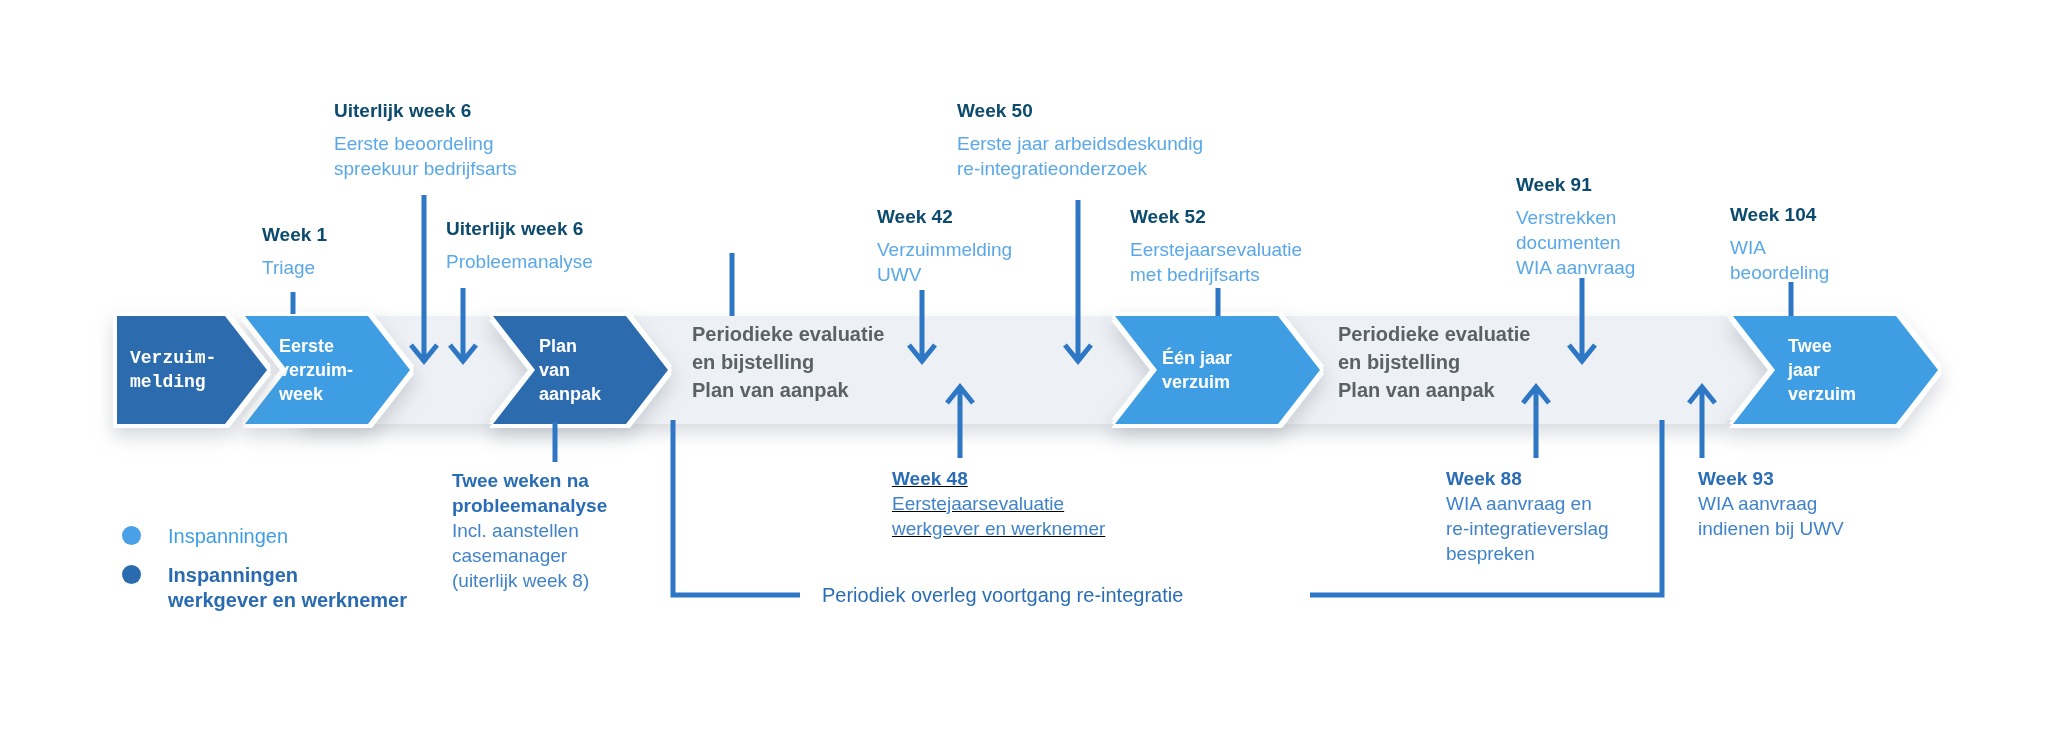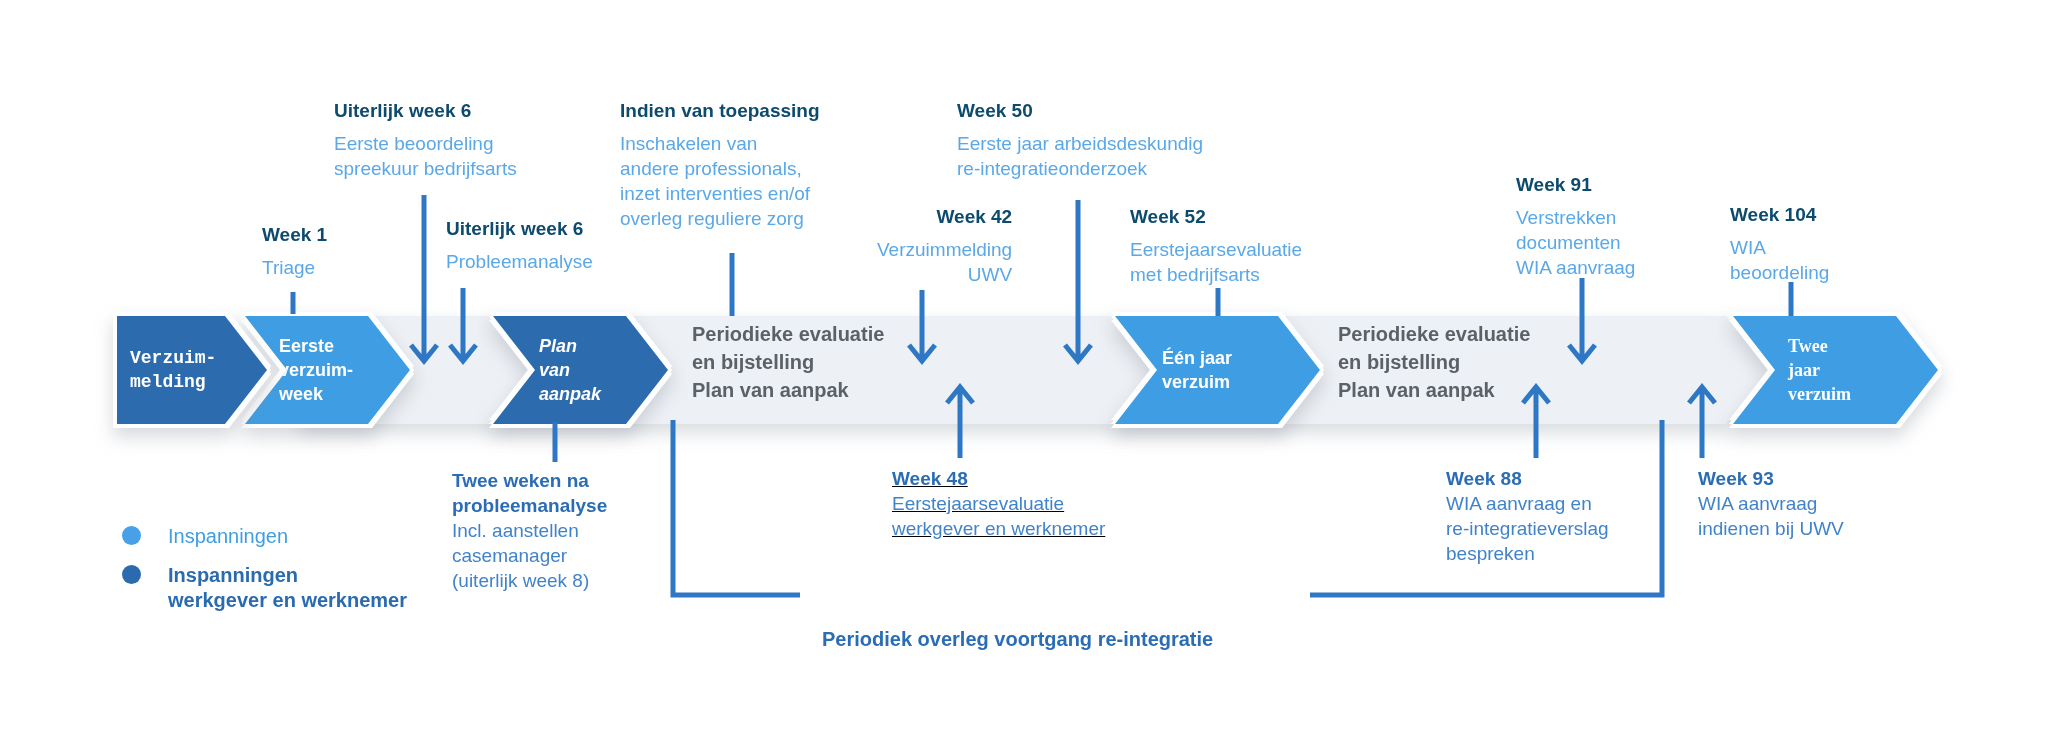--- a/index.html
+++ b/index.html
@@ -41,21 +41,21 @@
   .overlay path{stroke:#2e77c5;stroke-width:5;fill:none;}
   
   .anno{position:absolute;z-index:7;font-size:19px;line-height:25px;}
   .anno .head{font-weight:bold;white-space:pre-line;}
   .anno .body{white-space:pre-line;}
   .anno.top .head{color:#0c4a6e;}
   .anno.top .body{color:#5aa8e8;margin-top:8px;}
   .anno.bot .head{color:#2a6db6;}
   .anno.bot .body{color:#4083ca;}
   .overleg-note{
-    position:absolute;z-index:7;color:#2a6db6;font-weight:bold;font-size:20px;margin-top:44px;
+    position:absolute;z-index:7;color:#2a6db6;font-weight:normal;font-size:20px;
   }
   
   .legend{position:absolute;left:122px;top:524px;z-index:7;}
   .legend-row{display:flex;align-items:flex-start;margin-bottom:14px;}
   .legend-dot{width:19px;height:19px;border-radius:50%;margin-right:27px;flex:0 0 auto;margin-top:2px;}
   .dot-light{background:#49a0e6;}
   .dot-dark{background:#2a6bb0;}
   .legend-label{font-size:20px;line-height:25px;white-space:pre-line;}
   .legend-label.light{color:#3f9ee3;}
   .legend-label.dark{color:#2a6bb0;font-weight:bold;}
@@ -69,31 +69,31 @@
     <div class="shape shape-band"></div>
   </div>
 
   <div class="track-label" style="left:692px;top:320px;">Periodieke evaluatie
 en bijstelling
 Plan van aanpak</div>
   <div class="track-label" style="left:1338px;top:320px;">Periodieke evaluatie
 en bijstelling
 Plan van aanpak</div>
 
-  <div class="chev-wrap z3" style="left:493px;width:175px;font-style:italic;">
+  <div class="chev-wrap z3" style="left:493px;width:175px;">
     <div class="shape shape-mid fill-dark" style="padding-left:46px;">Plan
 van
 aanpak</div>
   </div>
   <div class="chev-wrap z3" style="left:1115px;width:205px;">
     <div class="shape shape-mid fill-light" style="padding-left:47px;">Één jaar
 verzuim</div>
   </div>
   <div class="chev-wrap z3" style="left:1733px;width:205px;">
-    <div class="shape shape-mid fill-light" style="padding-left:55px;font-family:Liberation Serif, serif;">Twee
+    <div class="shape shape-mid fill-light" style="padding-left:55px;">Twee
 jaar
 verzuim</div>
   </div>
   <div class="chev-wrap z4" style="left:245px;width:165px;">
     <div class="shape shape-mid fill-light" style="padding-left:34px;">Eerste
 verzuim-
 week</div>
   </div>
   <div class="chev-wrap z5" style="left:117px;width:150px;">
     <div class="shape shape-start fill-dark" style="padding-left:13px;font-family:Liberation Mono, monospace;">Verzuim-
@@ -124,28 +124,21 @@
   </div>
   <div class="anno top" style="left:334px;top:98px;">
     <div class="head">Uiterlijk week 6</div>
     <div class="body">Eerste beoordeling
 spreekuur bedrijfsarts</div>
   </div>
   <div class="anno top" style="left:446px;top:216px;">
     <div class="head">Uiterlijk week 6</div>
     <div class="body">Probleemanalyse</div>
   </div>
-  <div class="anno top" style="left:620px;top:98px;">
-    <div class="head">Indien van toepassing</div>
-    <div class="body">Inschakelen van
-andere professionals,
-inzet interventies en/of
-overleg reguliere zorg</div>
-  </div>
-  <div class="anno top" style="left:877px;top:204px;text-align:right;">
+  <div class="anno top" style="left:877px;top:204px;">
     <div class="head">Week 42</div>
     <div class="body">Verzuimmelding
 UWV</div>
   </div>
   <div class="anno top" style="left:957px;top:98px;">
     <div class="head">Week 50</div>
     <div class="body">Eerste jaar arbeidsdeskundig
 re-integratieonderzoek</div>
   </div>
   <div class="anno top" style="left:1130px;top:204px;">

